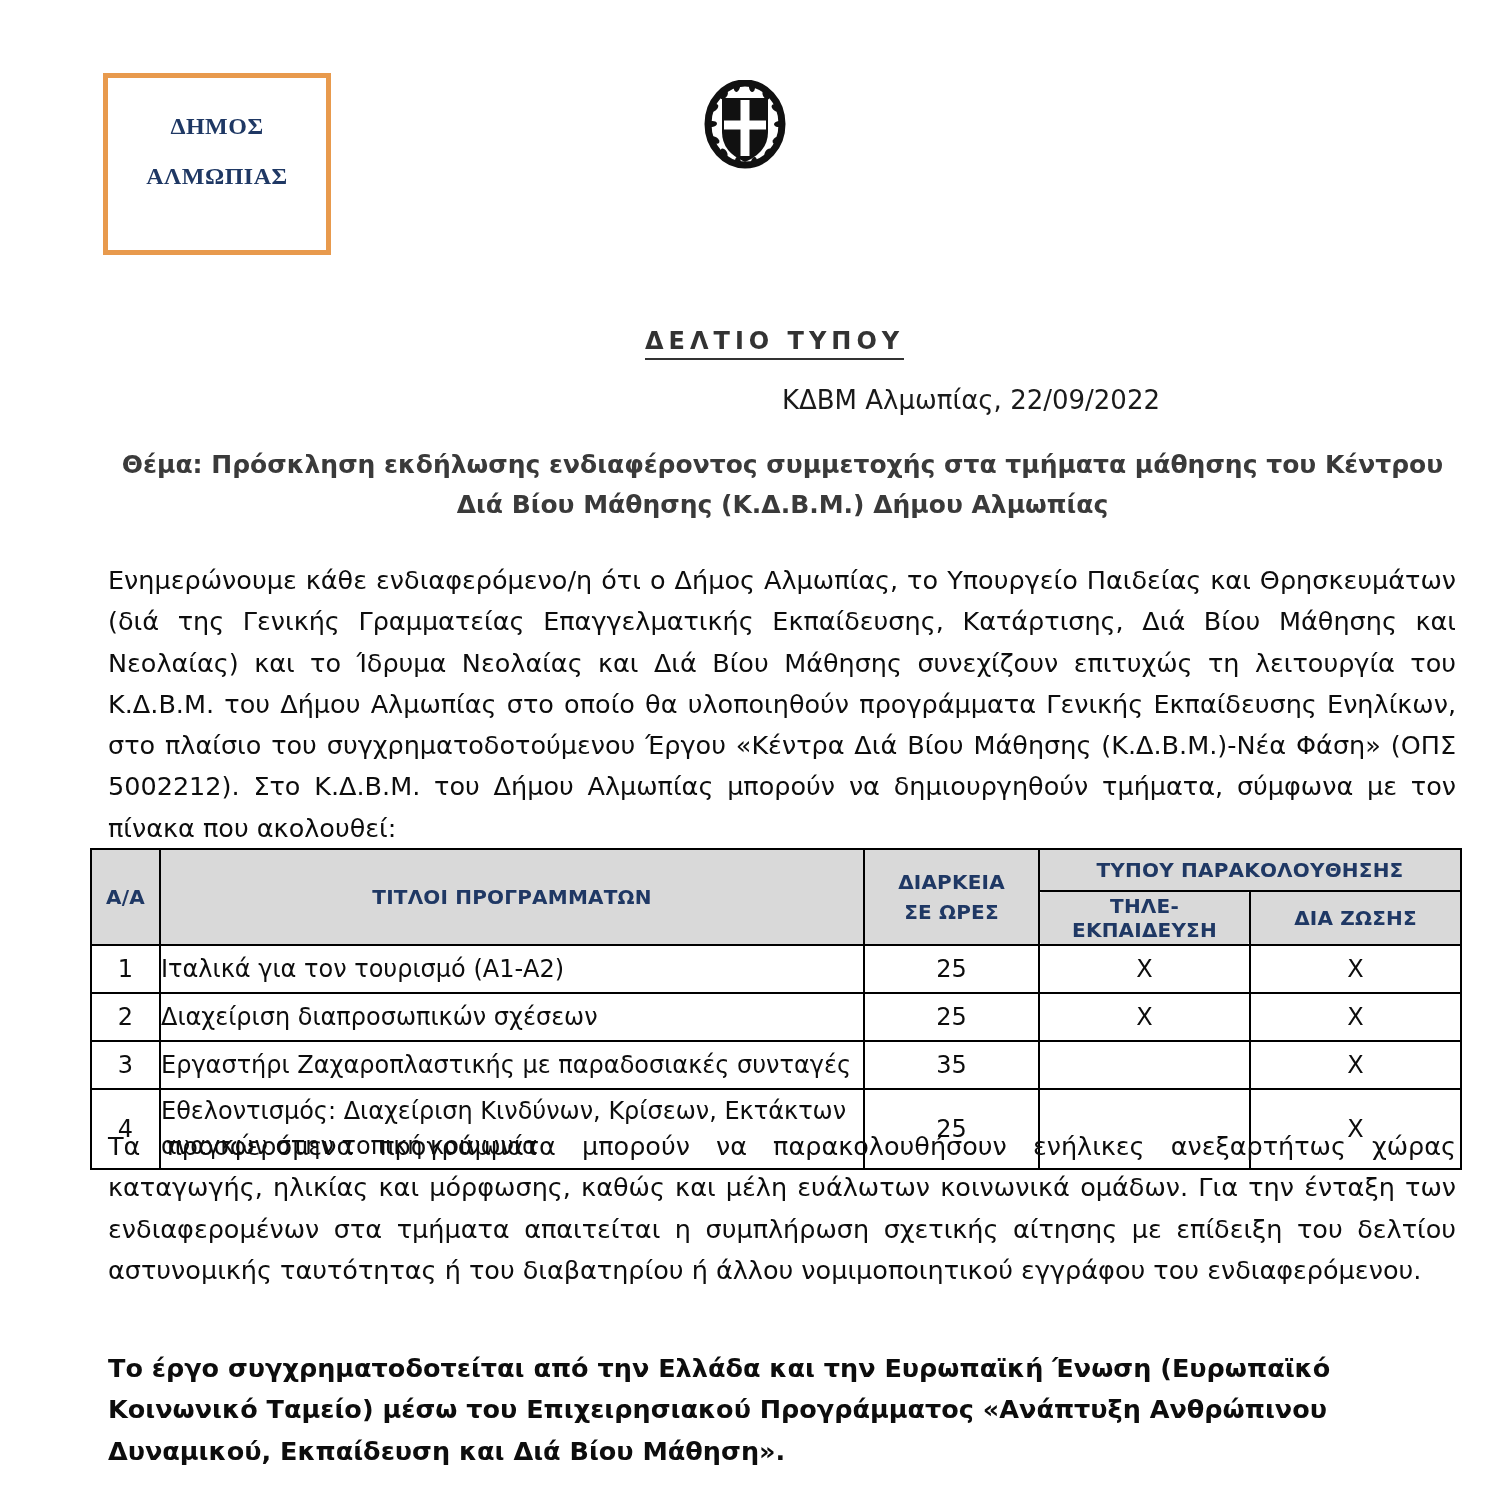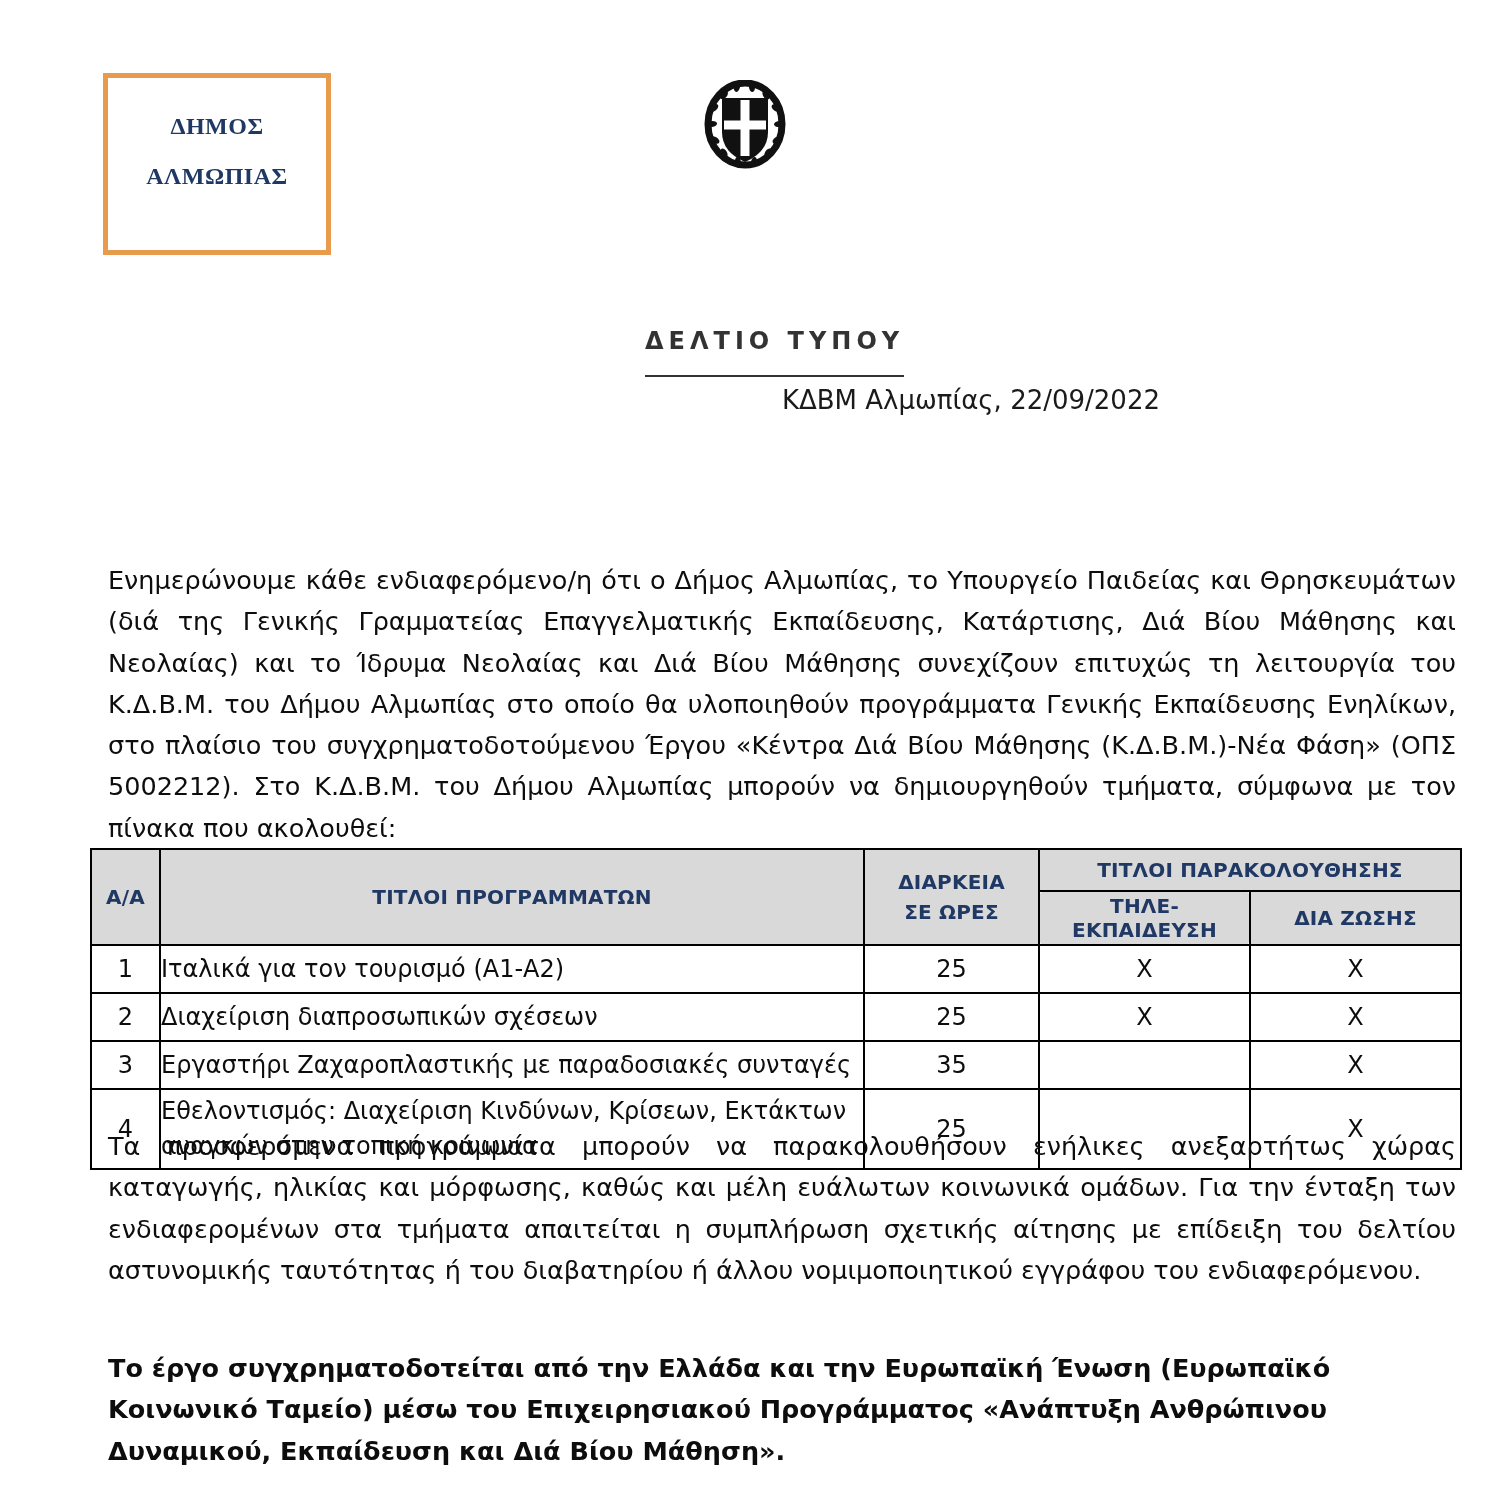--- a/index.html
+++ b/index.html
@@ -75,21 +75,21 @@
   
   .press-title {
     position: absolute;
     left: 645px;
     top: 327px;
     font-size: 24px;
     font-weight: bold;
     letter-spacing: 5px;
     color: #333333;
     border-bottom: 2px solid #333333;
-    padding-bottom: 20px;
+    padding-bottom: 3px;
     display: inline-block;
   }
   .dateline {
     position: absolute;
     right: 48px;
     top: 385px;
     font-size: 26px;
     color: #1a1a1a;
   }
 
@@ -222,33 +222,34 @@
         <rect x="36.5" y="20" width="9" height="56" fill="#ffffff"></rect>
         <rect x="20" y="40.5" width="42" height="9" fill="#ffffff"></rect>
       </svg>
     </div>
 
   </div>
 
   <div class="press-title">ΔΕΛΤΙΟ ΤΥΠΟΥ</div>
   <div class="dateline">ΚΔΒΜ Αλμωπίας, 22/09/2022</div>
 
+  <div class="subject">Θέμα: Πρόσκληση εκδήλωσης ενδιαφέροντος συμμετοχής στα τμήματα μάθησης του Κέντρου Διά Βίου Μάθησης (Κ.Δ.Β.Μ.) Δήμου Αλμωπίας</div>
 
   <div class="body-p" id="para-intro">Ενημερώνουμε κάθε ενδιαφερόμενο/η ότι ο Δήμος Αλμωπίας, το Υπουργείο Παιδείας και Θρησκευμάτων (διά της Γενικής Γραμματείας Επαγγελματικής Εκπαίδευσης, Κατάρτισης, Διά Βίου Μάθησης και Νεολαίας) και το Ίδρυμα Νεολαίας και Διά Βίου Μάθησης συνεχίζουν επιτυχώς τη λειτουργία του Κ.Δ.Β.Μ. του Δήμου Αλμωπίας στο οποίο θα υλοποιηθούν προγράμματα Γενικής Εκπαίδευσης Ενηλίκων, στο πλαίσιο του συγχρηματοδοτούμενου Έργου «Κέντρα Διά Βίου Μάθησης (Κ.Δ.Β.Μ.)-Νέα Φάση» (ΟΠΣ 5002212). Στο Κ.Δ.Β.Μ. του Δήμου Αλμωπίας μπορούν να δημιουργηθούν τμήματα, σύμφωνα με τον πίνακα που ακολουθεί:</div>
 
   <table class="programs">
     <thead>
       <tr>
         <th class="c-aa h-aa" rowspan="2">Α/Α</th>
         <th class="c-title h-title" rowspan="2">ΤΙΤΛΟΙ ΠΡΟΓΡΑΜΜΑΤΩΝ</th>
         <th class="c-hours h-hours" rowspan="2">
           <span class="l1">ΔΙΑΡΚΕΙΑ</span>
           <span class="l2">ΣΕ ΩΡΕΣ</span>
         </th>
-        <th class="h-group" colspan="2">ΤΙΤΛΟΙ ΠΑΡΑΚΟΛΟΥΘΗΣΗΣ</th>
+        <th class="h-group" colspan="2">ΤΥΠΟΥ ΠΑΡΑΚΟΛΟΥΘΗΣΗΣ</th>
       </tr>
       <tr>
         <th class="c-tele h-sub">ΤΗΛΕ-ΕΚΠΑΙΔΕΥΣΗ</th>
         <th class="c-live h-sub">ΔΙΑ ΖΩΣΗΣ</th>
       </tr>
     </thead>
     <tbody>
       <tr>
         <td class="n">1</td>
         <td class="ttl">Ιταλικά για τον τουρισμό (Α1-Α2)</td>

